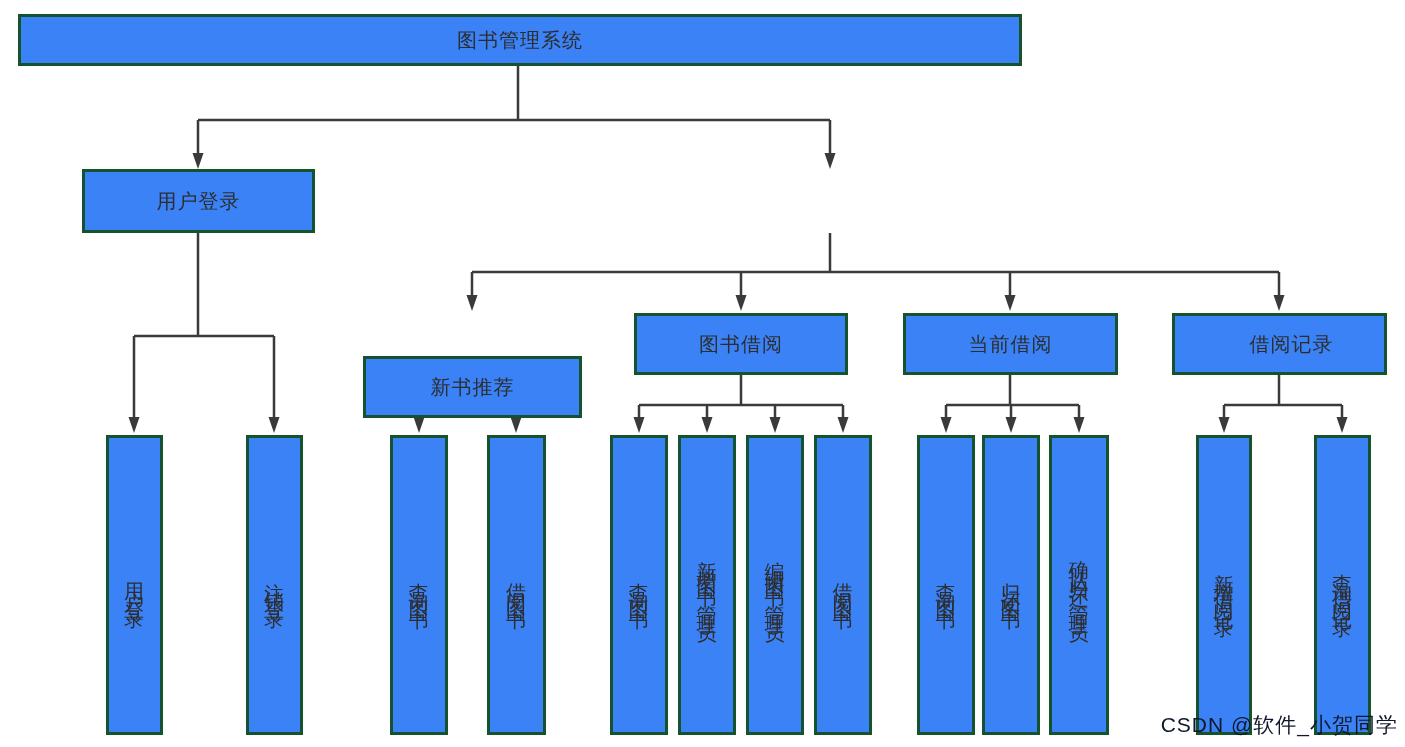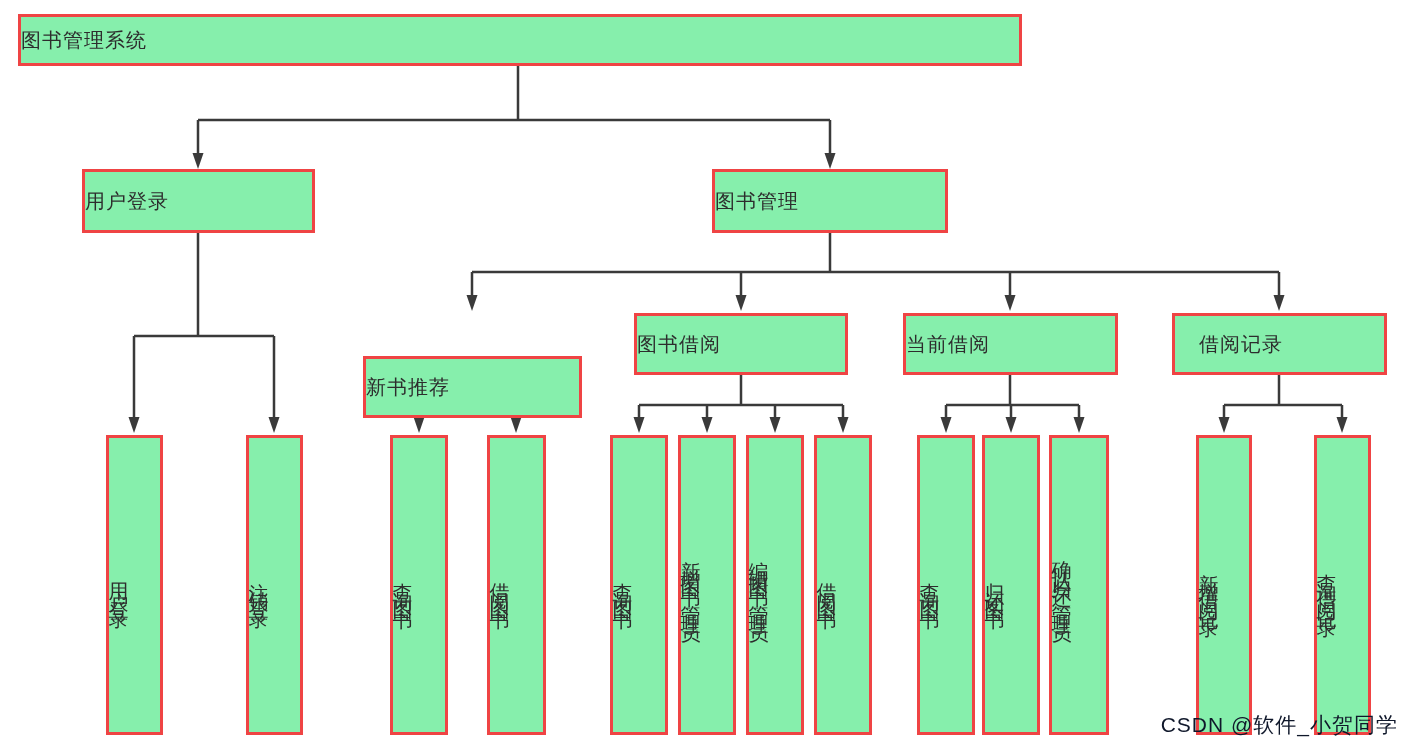--- a/index.html
+++ b/index.html
@@ -16,24 +16,25 @@
   }
   .wires {
     position: absolute;
     left: 0; top: 0;
     width: 1405px; height: 747px;
     pointer-events: none;
   }
   .node {
     position: absolute;
     box-sizing: border-box;
-    background: #86efac;
-    border: 3px solid #ef4444;
+    background: #3b82f6;
+    border: 3px solid #14532d;
     display: flex;
     align-items: center;
+    justify-content: center;
     color: #2d2d2d;
     font-size: 20px;
     z-index: 2;
   }
   .node .hlabel {
     white-space: nowrap;
     letter-spacing: 1px;
   }
   .leaf {
     top: 435px;
@@ -95,23 +96,20 @@
     </g>
   </svg>
 
   <div class="node" style="left:18px; top:14px; width:1004px; height:52px;">
     <span class="hlabel">图书管理系统</span>
   </div>
 
   <div class="node" style="left:82px; top:169px; width:233px; height:64px;">
     <span class="hlabel">用户登录</span>
   </div>
-  <div class="node" style="left:712px; top:169px; width:236px; height:64px;">
-    <span class="hlabel">图书管理</span>
-  </div>
 
   <div class="node" style="left:363px; top:313px; width:219px; height:62px;margin-top:43px;">
     <span class="hlabel">新书推荐</span>
   </div>
   <div class="node" style="left:903px; top:313px; width:215px; height:62px;">
     <span class="hlabel">当前借阅</span>
   </div>
   <div class="node" style="left:634px; top:313px; width:214px; height:62px;">
     <span class="hlabel">图书借阅</span>
   </div>

